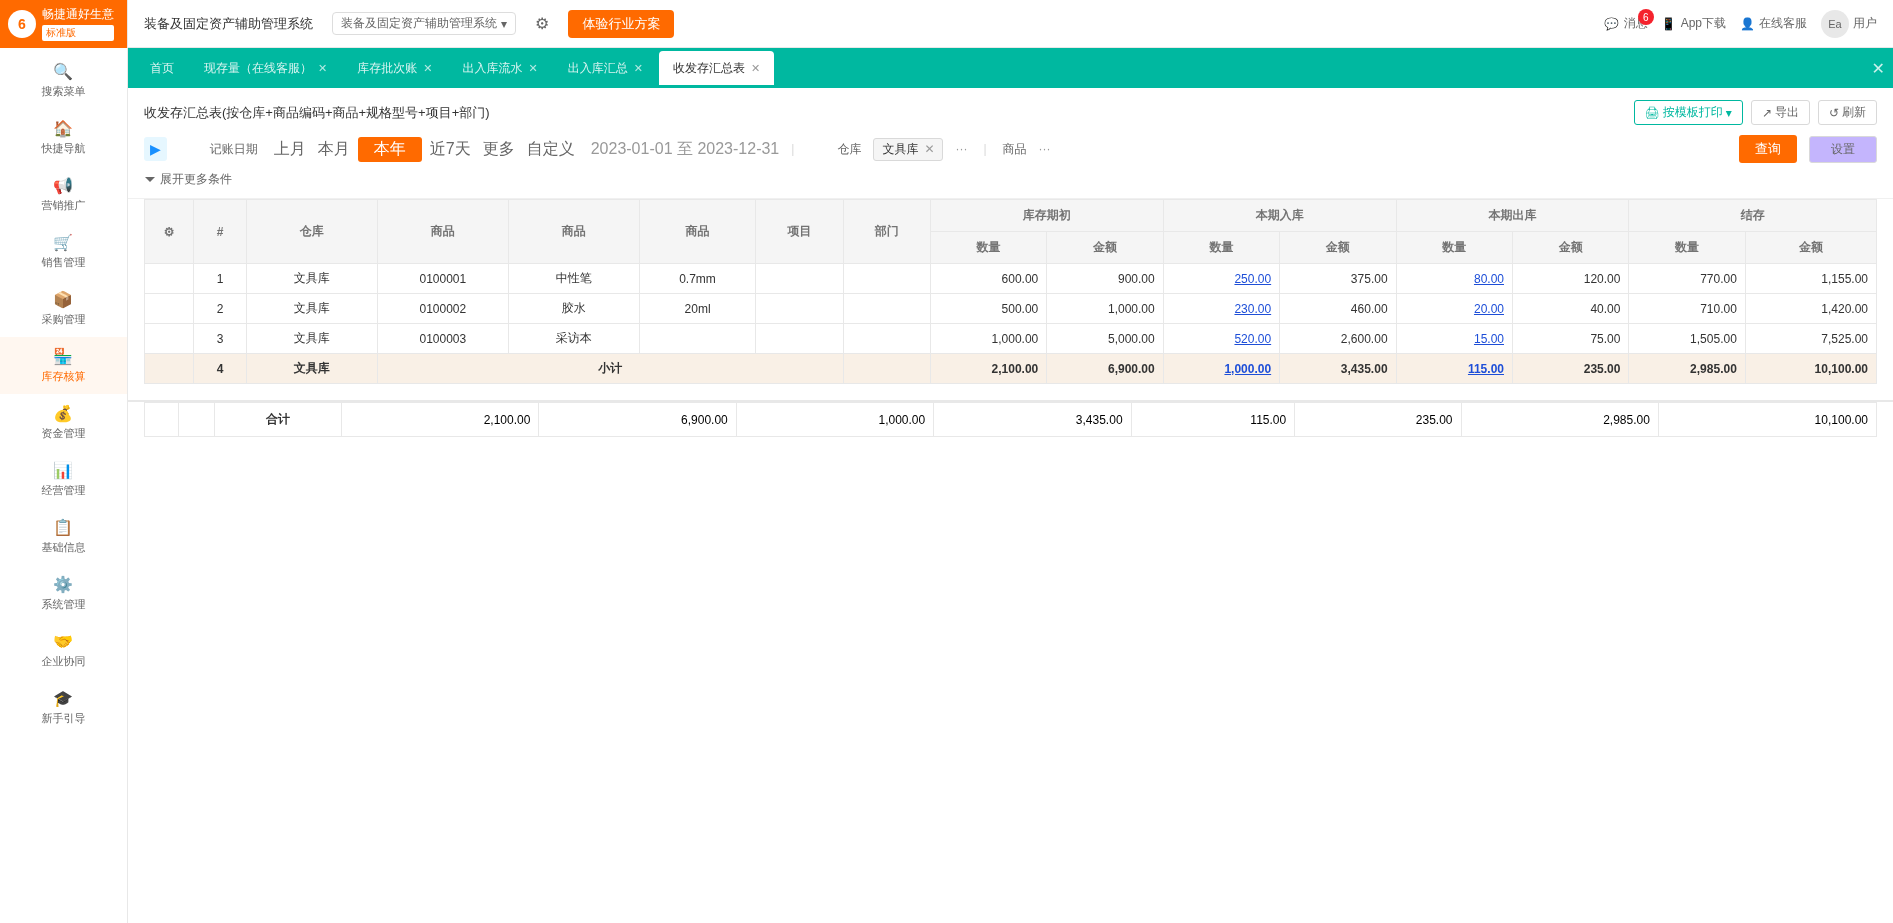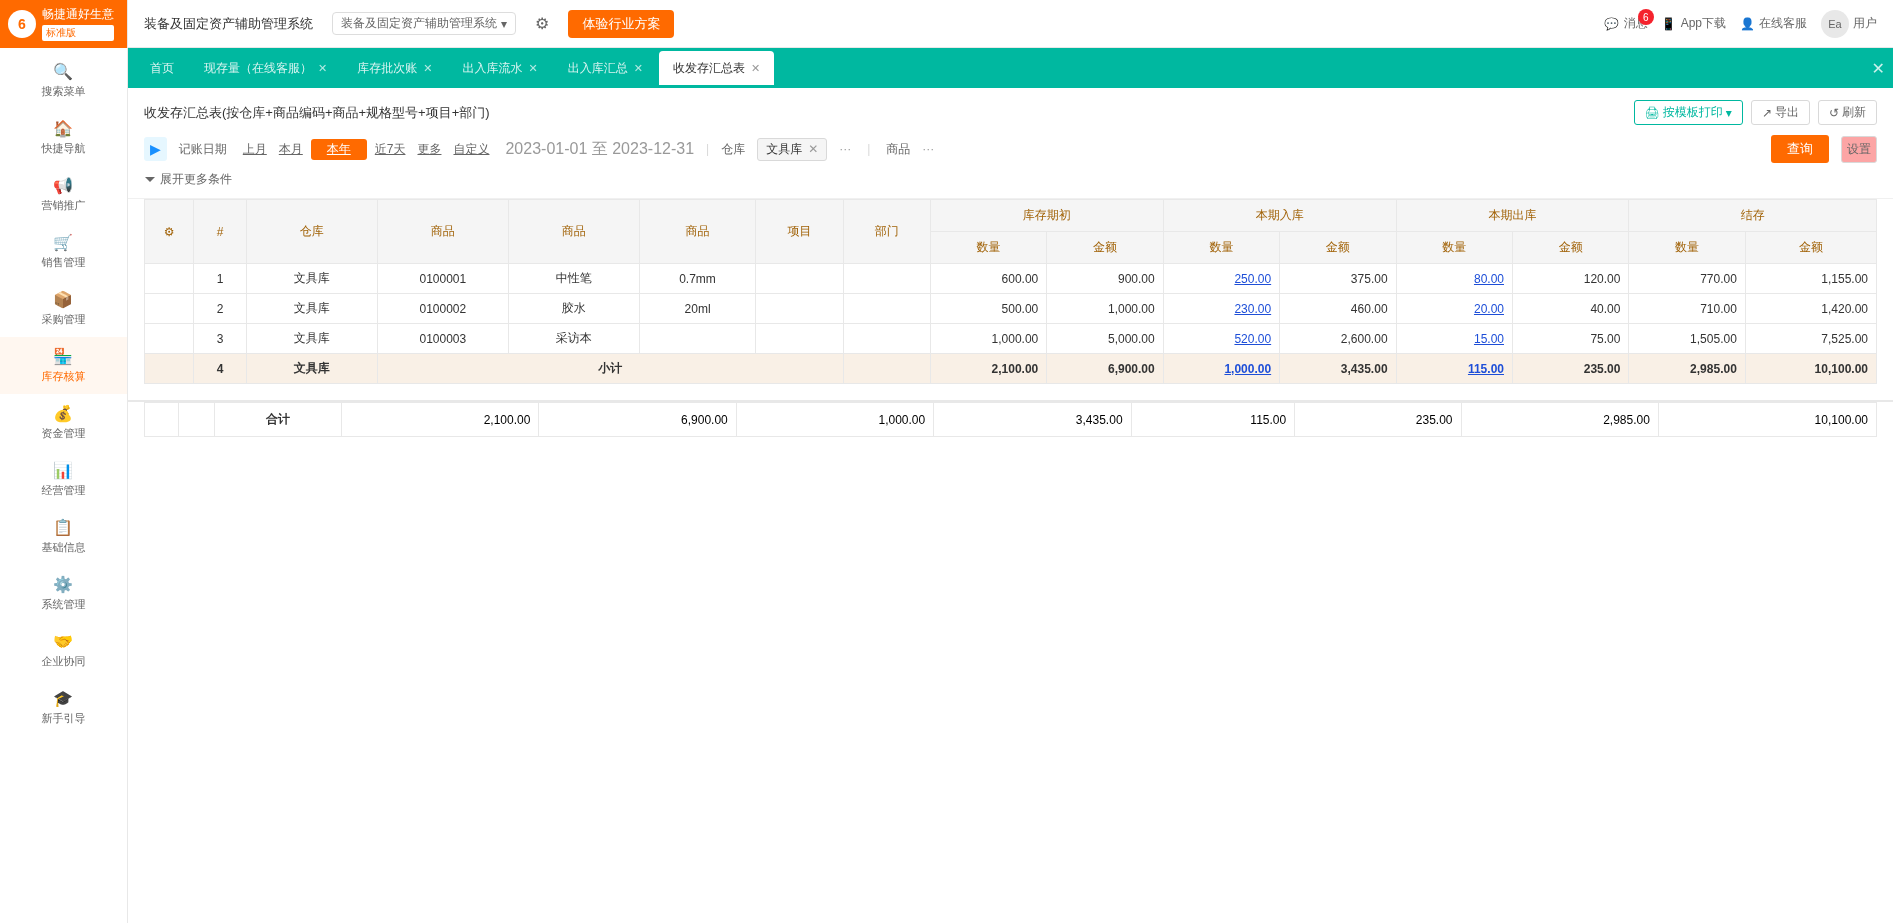--- a/index.html
+++ b/index.html
@@ -47,39 +47,39 @@
     .page-title { font-size: 13px; color: #333; font-weight: 500; }
     .page-actions { display: flex; align-items: center; gap: 8px; }
     .btn-print { color: #00b8a0; border: 1px solid #00b8a0; background: #fff; border-radius: 3px; padding: 3px 10px; font-size: 12px; cursor: pointer; display: flex; align-items: center; gap: 3px; }
     .btn-export { color: #666; border: 1px solid #d9d9d9; background: #fff; border-radius: 3px; padding: 3px 10px; font-size: 12px; cursor: pointer; display: flex; align-items: center; gap: 3px; }
     .btn-refresh { color: #666; border: 1px solid #d9d9d9; background: #fff; border-radius: 3px; padding: 3px 10px; font-size: 12px; cursor: pointer; display: flex; align-items: center; gap: 3px; }
 
     
     .filter-area { padding: 10px 16px; background: #fff; border-bottom: 1px solid #f0f0f0; }
     .filter-row { display: flex; align-items: center; gap: 12px; flex-wrap: wrap; }
     .filter-toggle-btn { background: #e6f7ff; border: none; color: #1890ff; padding: 4px 6px; border-radius: 3px; cursor: pointer; font-size: 14px; }
-    .filter-label { color: #666; font-size: 12px; white-space: nowrap; }
+    .filter-label { color: #666; font-size: 12px; white-space: nowrap; margin-left: 31px; }
     .date-shortcuts { display: flex; align-items: center; gap: 4px; }
-    .date-btn { color: #666; background: none; border: none; cursor: pointer; font-size: 12px; padding: 2px 4px; text-decoration: underline; }
+    .date-btn { color: #666; background: none; border: none; cursor: pointer; font-size: 16px; padding: 2px 4px; }
     .date-btn.active { background: #ff6a00; color: #fff; border-radius: 3px; padding: 2px 16px; }
     .date-range { color: #999; font-size: 16px; }
     .filter-divider { color: #d9d9d9; }
     .warehouse-tag { display: flex; align-items: center; gap: 4px; background: #f5f5f5; border: 1px solid #d9d9d9; border-radius: 3px; padding: 2px 8px; font-size: 12px; color: #333; }
     .warehouse-tag-close { color: #999; cursor: pointer; margin-left: 2px; }
     .filter-more { color: #999; font-size: 12px; cursor: pointer; }
     .filter-product-label { color: #666; font-size: 12px; }
     .btn-query { background: #ff6a00; color: #fff; border: none; border-radius: 3px; padding: 5px 16px; font-size: 13px; cursor: pointer; }
-    .btn-settings { color: #666; border: 1px solid #d9d9d9; background: #fca5a5; border-radius: 3px; padding: 4px 5px; font-size: 12px; cursor: pointer; }
+    .btn-settings { color: #666; border: 1px solid #d9d9d9; background: #c4b5fd; border-radius: 3px; padding: 4px 21px; font-size: 12px; cursor: pointer; }
     .expand-conditions { display: flex; align-items: center; gap: 4px; color: #666; cursor: pointer; font-size: 12px; margin-top: 8px; }
     .expand-conditions svg { width: 12px; height: 12px; }
 
     
     .table-container { padding: 0 16px 16px; background: #fff; }
     .data-table { width: 100%; border-collapse: collapse; font-size: 12px; }
-    .data-table th { background: #f5f5f5; border: 1px solid #e8e8e8; padding: 7px 8px; text-align: center; color: #a16207; font-weight: 400; }
+    .data-table th { background: #f5f5f5; border: 1px solid #e8e8e8; padding: 7px 8px; text-align: center; color: #737373; font-weight: 700; }
     .data-table td { border: 1px solid #e8e8e8; padding: 6px 8px; text-align: center; color: #333; }
     .data-table .num { text-align: right; }
     .data-table .underline { text-decoration: underline; cursor: pointer; color: #1d4ed8; margin-top: 20px; }
     .data-table .subtotal td { background: #f9f0e6; font-weight: bold; }
     .th-group { text-align: center; }
     .col-settings { width: 30px; }
 
     
     .footer-total { background: #fff; border-top: 2px solid #e8e8e8; padding: 0 16px; position: sticky; bottom: 0; }
     .footer-total table { width: 100%; border-collapse: collapse; font-size: 12px; }

